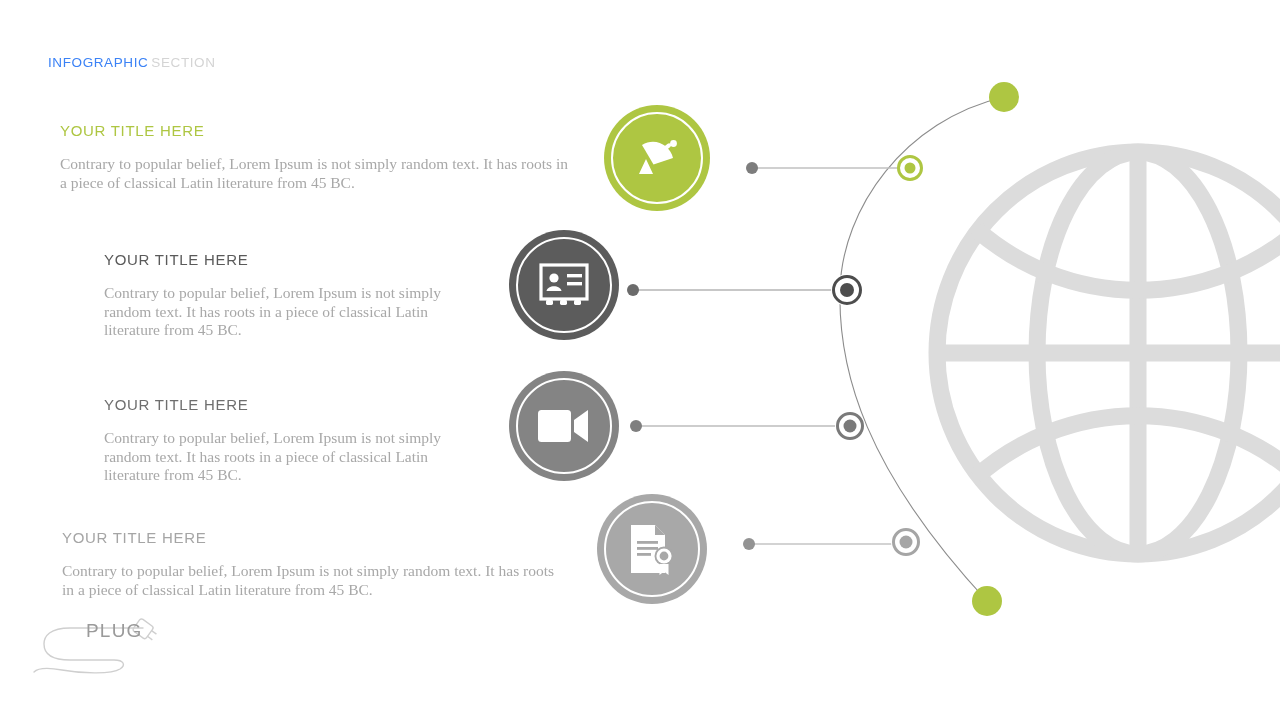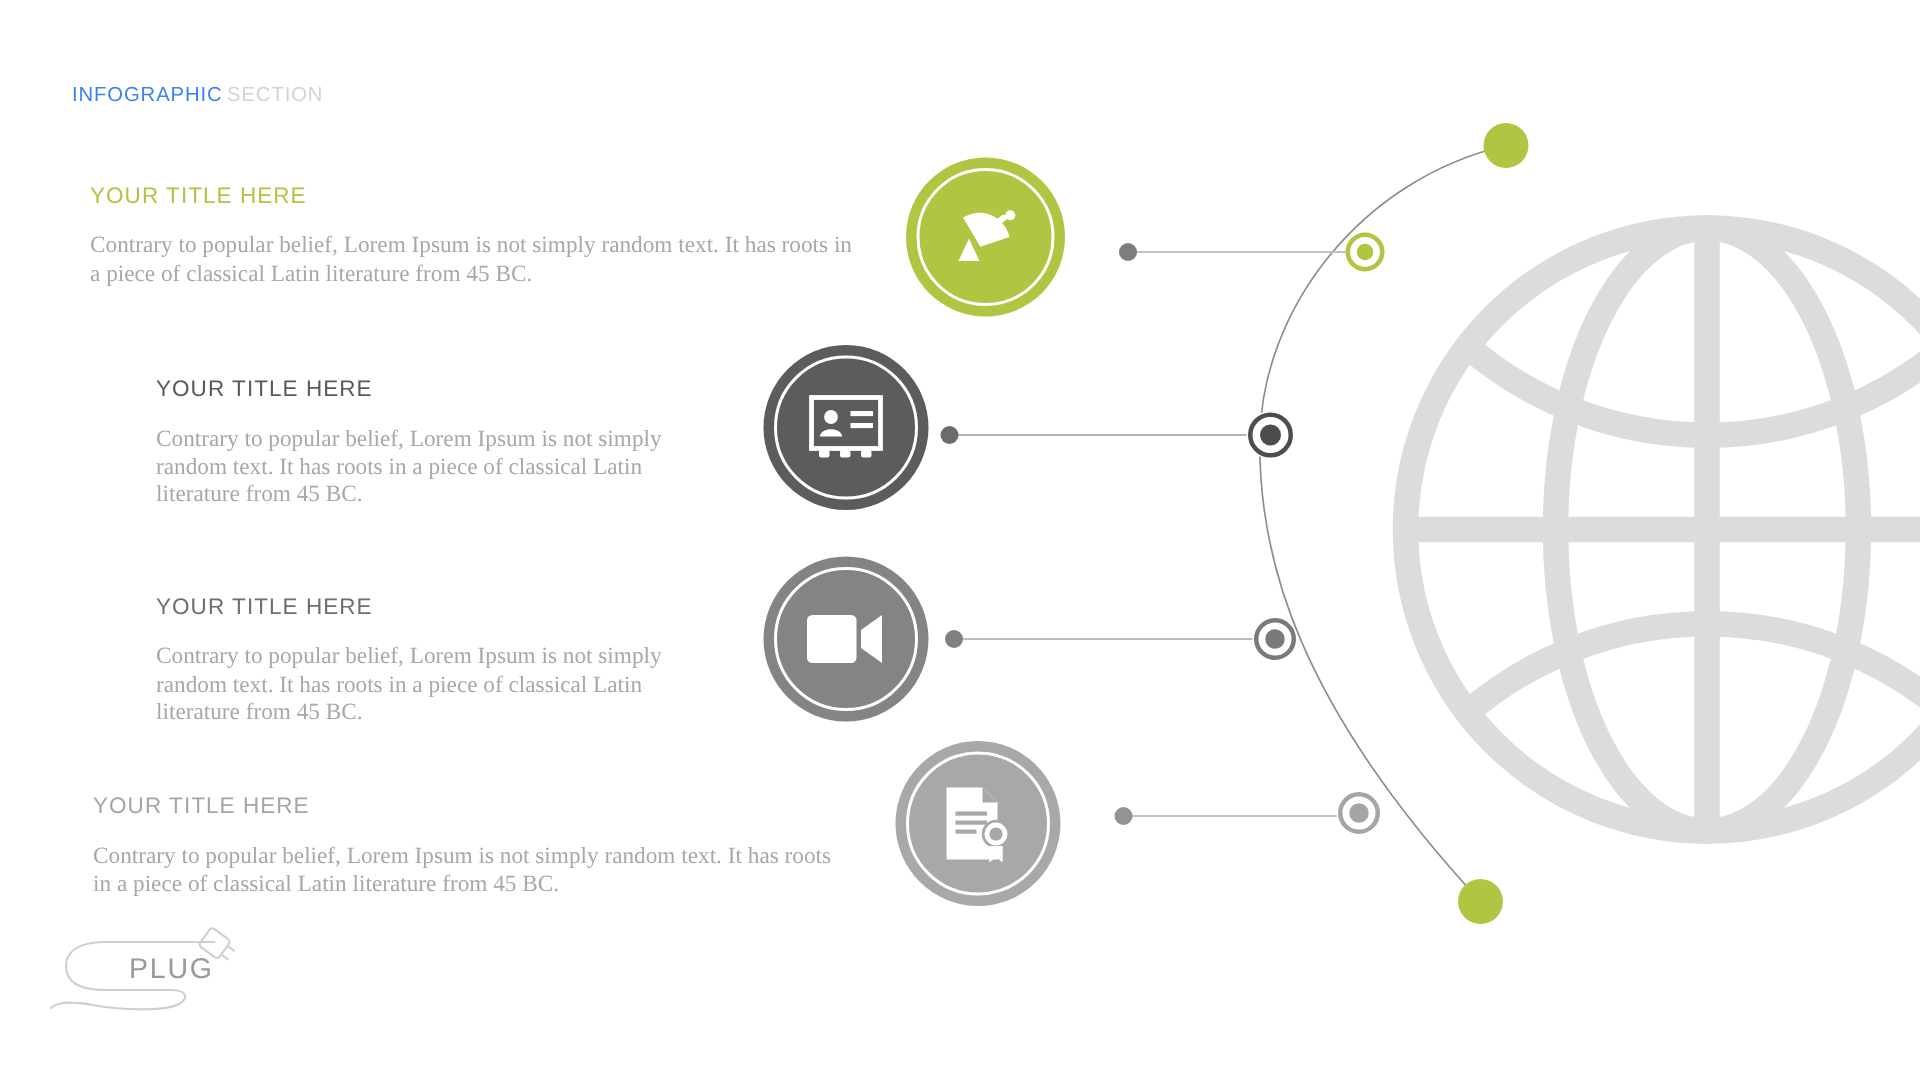--- a/index.html
+++ b/index.html
@@ -98,21 +98,21 @@
   #plug-logo {
     position: absolute;
     left: 28px;
     top: 612px;
     width: 150px;
     height: 80px;
   }
   #plug-logo .plug-word {
     position: absolute;
     left: 58px;
-    top: 24px;
+    top: 8px;
     font-size: 19px;
     letter-spacing: 1.2px;
     color: #9a9a9a;
   }
 </style>
 </head>
 <body>
 
 <div id="header">
   <span class="strong">INFOGRAPHIC</span><span class="light">SECTION</span>

